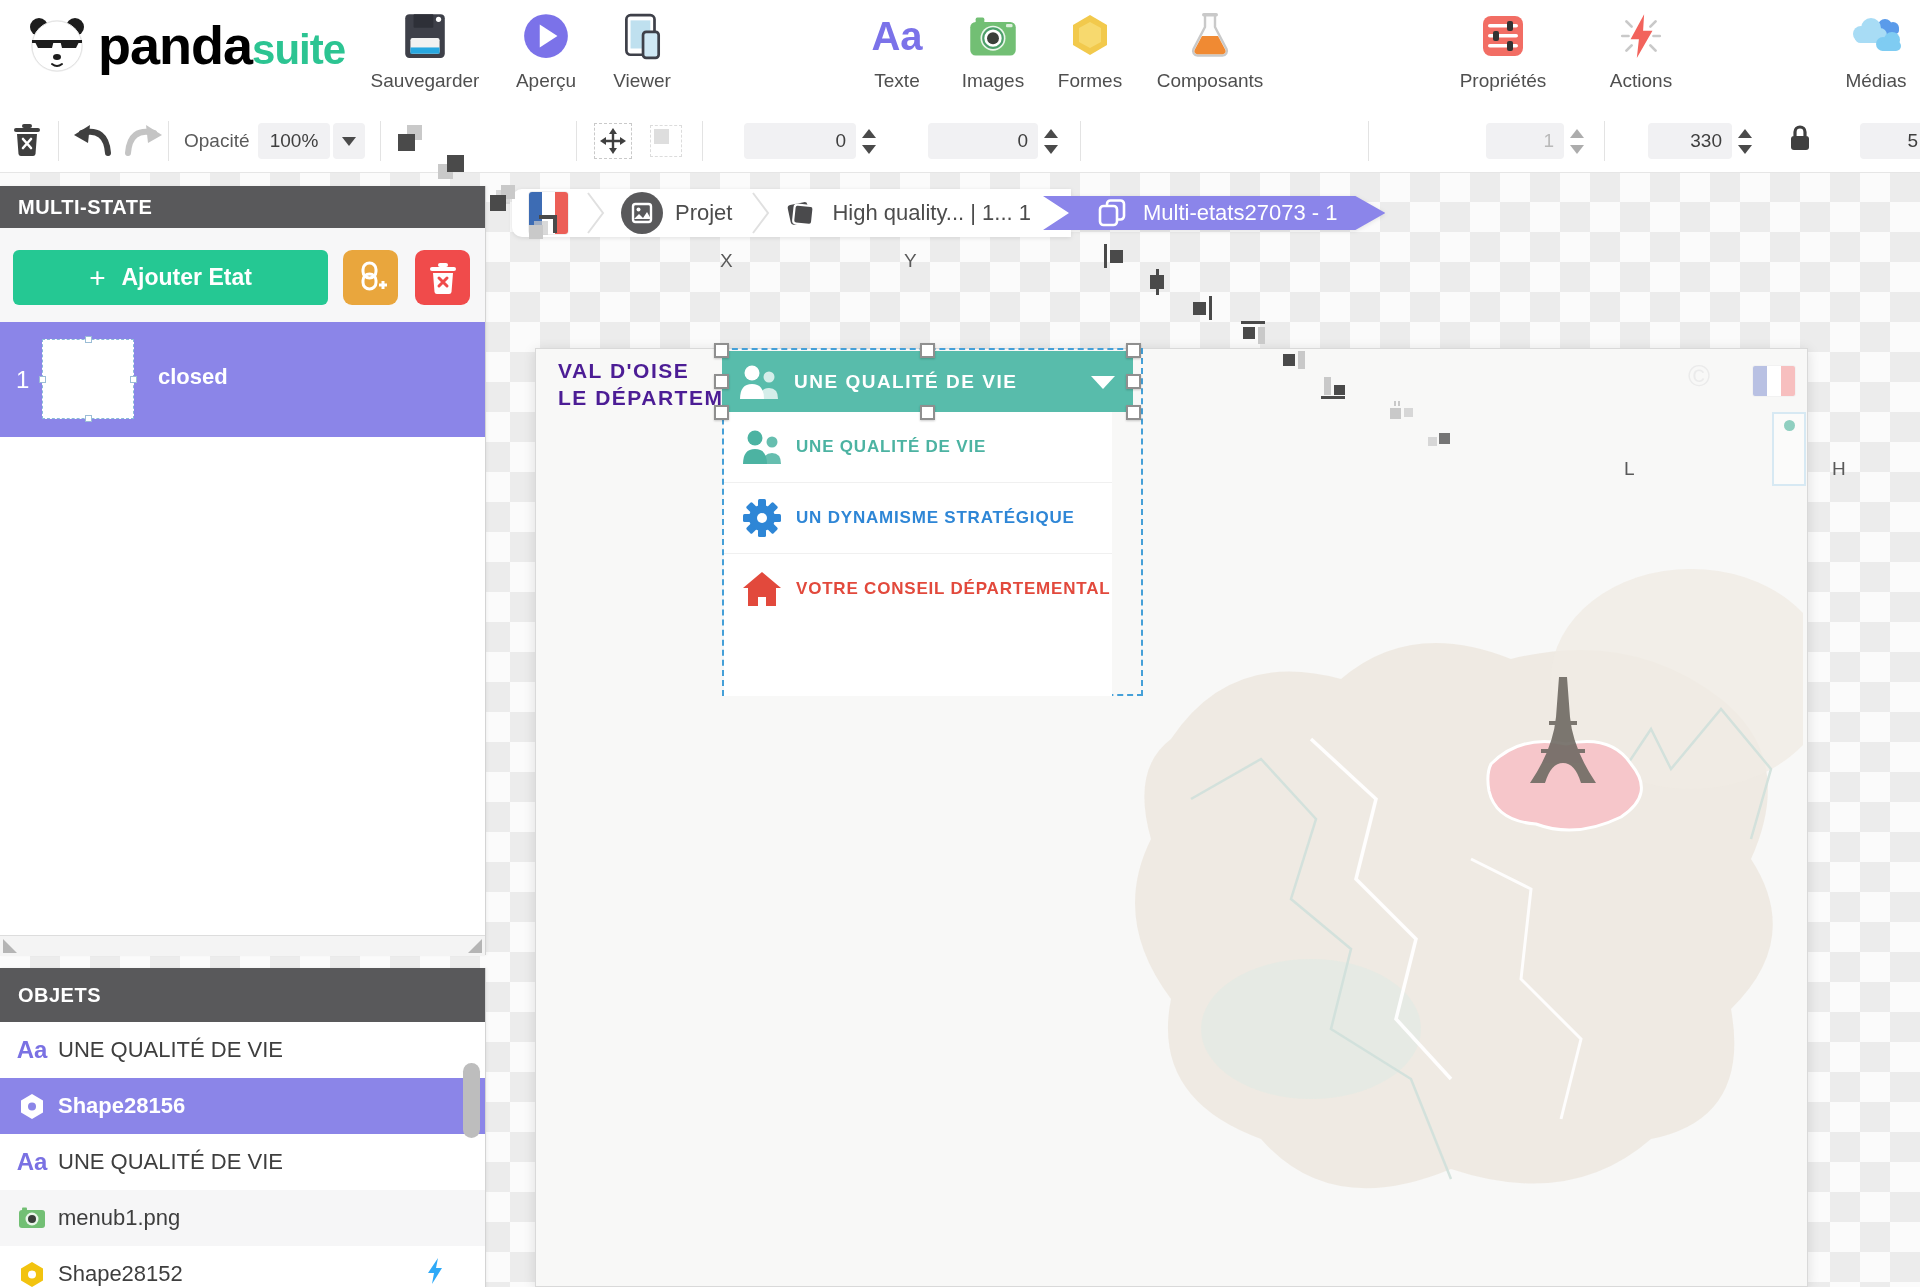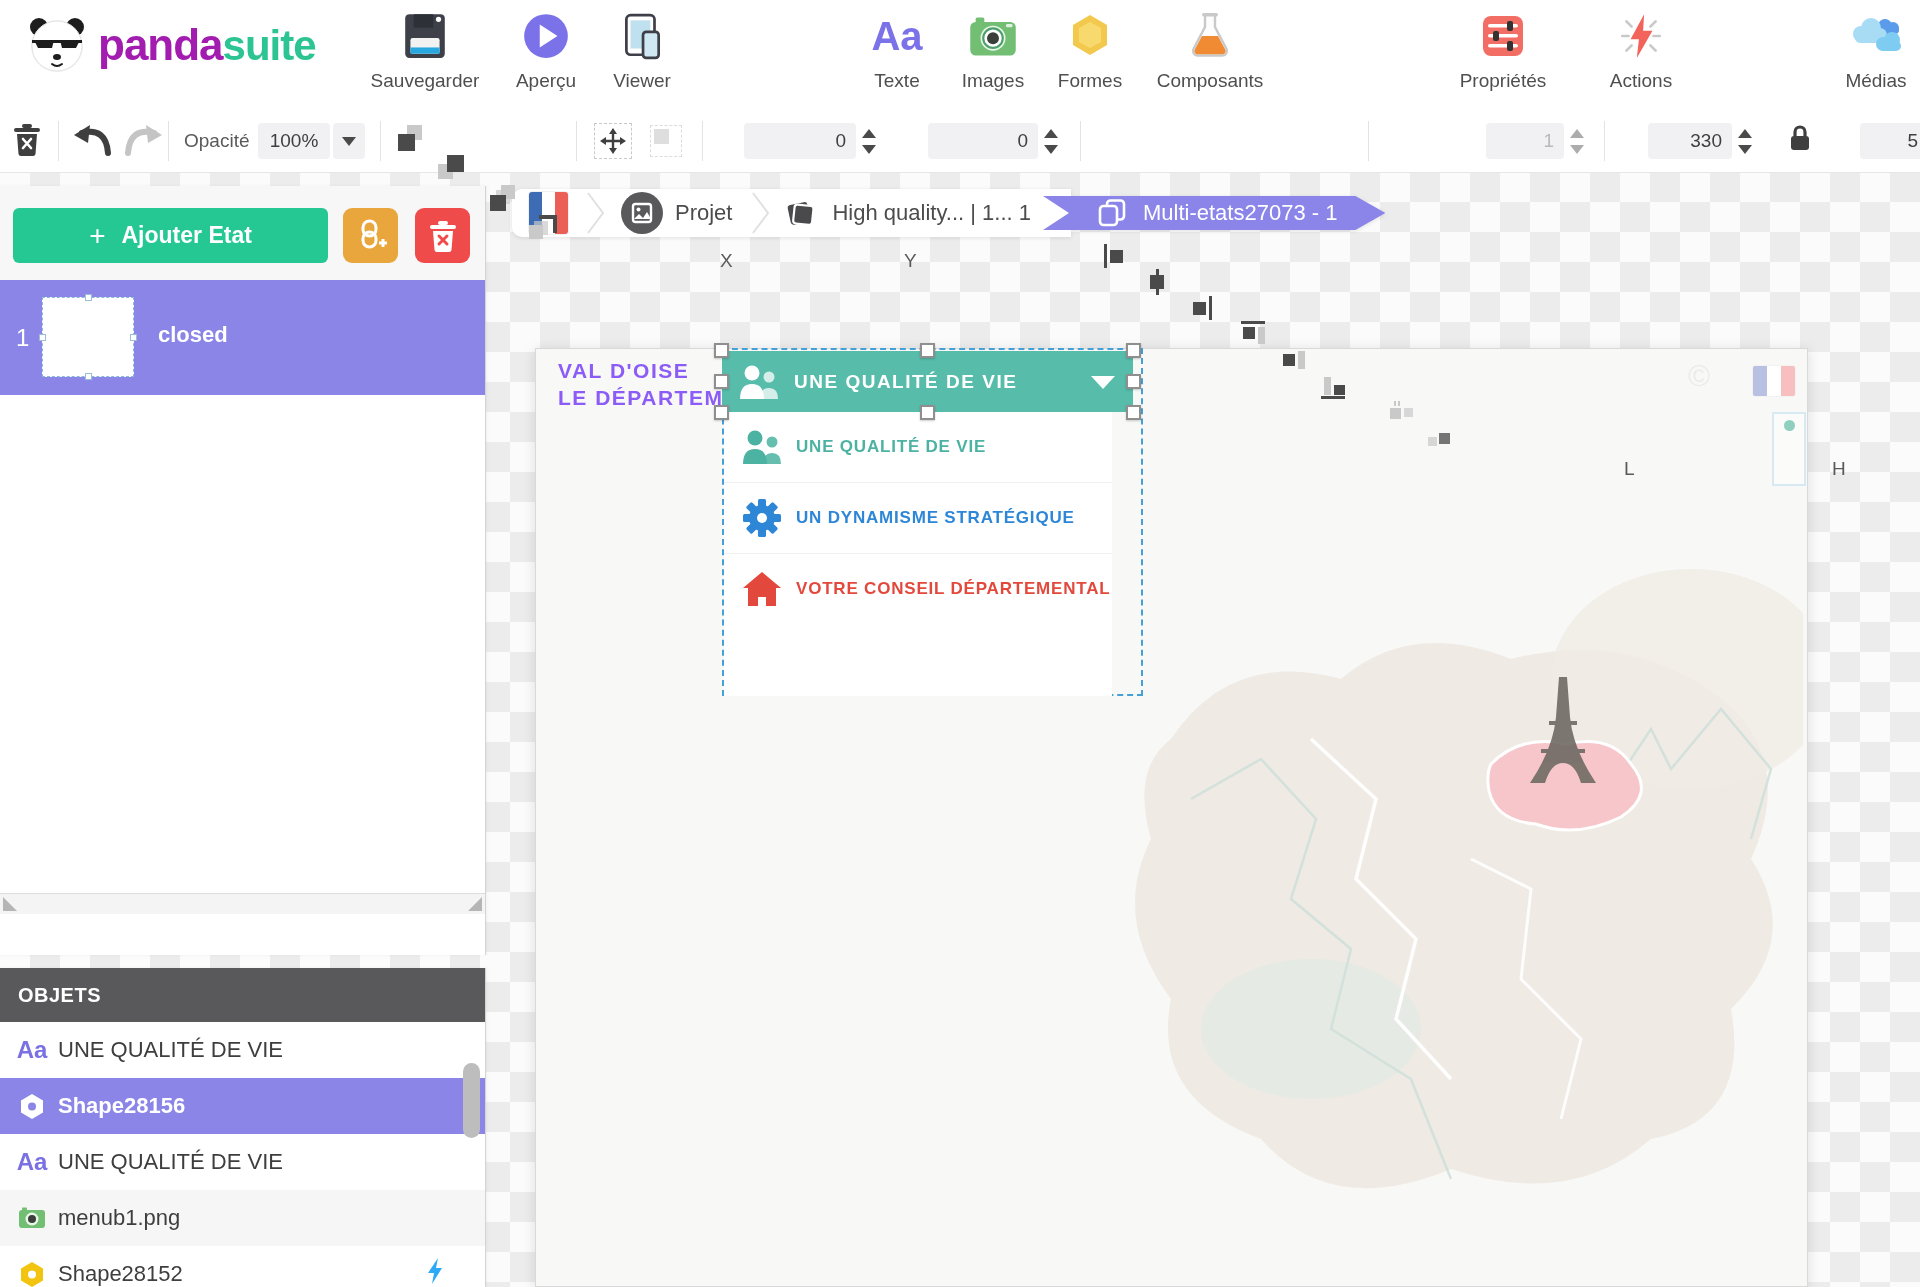--- a/index.html
+++ b/index.html
@@ -2,21 +2,21 @@
 <html><head>
 <meta charset="utf-8">
 <style>
   html,body{margin:0;padding:0;background:#fff;}
   #app{position:relative;width:1920px;height:1287px;overflow:hidden;background:#fff;
        font-family:"Liberation Sans",sans-serif;color:#4a4a4a;}
   .abs{position:absolute;}
   
   .topbar{left:0;top:0;width:1920px;height:110px;background:#fff;border-bottom:1px solid #ececec;z-index:30;}
   .logo{left:26px;top:14px;display:flex;align-items:center;gap:10px;}
-  .logo .t1{font-size:44px;font-weight:600;color:#a21caf;letter-spacing:-1px;}
+  .logo .t1{font-size:54px;font-weight:600;color:#000000;letter-spacing:-1px;}
   .logo .t2{font-size:42px;font-weight:600;color:#2cc492;letter-spacing:-1px;}
   .tbtn{top:8px;text-align:center;font-size:19px;color:#4f4f4f;cursor:pointer;}
   .tbtn .ic{height:56px;display:flex;align-items:center;justify-content:center;margin-bottom:6px;}
   .aa-big{font-size:40px;font-weight:bold;color:#7b72e9;line-height:1;}
   
   .toolbar2{left:0;top:110px;width:1920px;height:62px;background:#fff;border-bottom:1px solid #e6e6e6;z-index:30;}
   .vdiv{top:11px;width:1px;height:40px;background:#e3e3e3;}
   .tlabel{font-size:19px;color:#5a5a5a;line-height:62px;}
   .fld{top:13px;height:36px;line-height:36px;background:#f1f1f3;border-radius:4px;
        font-size:19px;color:#3f3f3f;box-sizing:border-box;padding:0 10px;}
@@ -61,21 +61,21 @@
   .aa-ic{color:#7a71e3;font-weight:bold;font-size:24px;line-height:1;}
   .scrollthumb{position:absolute;left:463px;top:95px;width:17px;height:75px;background:#bdbdbd;border-radius:9px;}
   
   .canvas{left:0;top:172px;width:1920px;height:1115px;z-index:1;
       background-color:#fbfbfb;
       background-image:linear-gradient(45deg,#ececec 25%,transparent 25%,transparent 75%,#ececec 75%),
                        linear-gradient(45deg,#ececec 25%,transparent 25%,transparent 75%,#ececec 75%);
       background-size:60px 60px;background-position:0 0,30px 30px;}
   .artboard{left:535px;top:176px;width:1273px;height:939px;background:#f8f8f7;border:1px solid #d9d9d9;
       box-sizing:border-box;box-shadow:0 2px 12px rgba(0,0,0,.12);}
-  .caption{position:absolute;left:22px;top:8px;font-size:21px;font-weight:bold;letter-spacing:1.5px;color:#8b5cf6;line-height:27px;}
+  .caption{position:absolute;left:22px;top:8px;font-size:21px;font-weight:bold;letter-spacing:1.5px;color:#4c1d95;line-height:27px;}
   .copyright{position:absolute;left:1152px;top:10px;font-size:30px;color:#ebebeb;}
   .flagfaint{position:absolute;left:1216px;top:16px;width:42px;height:30px;border-radius:3px;overflow:hidden;display:flex;border:1px solid #f2f2f2;}
   .flagfaint b{flex:1;}
   .bluebox{position:absolute;left:1236px;top:63px;width:34px;height:74px;border:2px solid #d7e9f3;box-sizing:border-box;background:rgba(255,255,255,.4);}
   .bluebox .dot{width:11px;height:11px;border-radius:50%;background:#8fcfc0;margin:6px auto 0;}
   
   .selrect{left:722px;top:348px;width:421px;height:348px;border:2px dashed #45a0d8;box-sizing:border-box;z-index:6;}
   .menubar{left:722px;top:351px;width:411px;height:61px;background:#58bcab;display:flex;align-items:center;z-index:7;}
   .menubar .mlabel{color:#fff;font-size:19px;font-weight:600;letter-spacing:1.5px;margin-left:14px;}
   .caret{position:absolute;right:18px;top:25px;width:0;height:0;border-left:12px solid transparent;border-right:12px solid transparent;border-top:13px solid #fff;}
@@ -241,20 +241,23 @@
   <div class="abs handle" style="left:714px;top:343px;"></div>
   <div class="abs handle" style="left:920px;top:343px;"></div>
   <div class="abs handle" style="left:1126px;top:343px;"></div>
   <div class="abs handle" style="left:714px;top:374px;"></div>
   <div class="abs handle" style="left:1126px;top:374px;"></div>
   <div class="abs handle" style="left:714px;top:405px;"></div>
   <div class="abs handle" style="left:920px;top:405px;"></div>
   <div class="abs handle" style="left:1126px;top:405px;"></div>
 
   <div class="abs panel" style="top:186px;height:769px;">
+    <div class="ptitle" style="height:42px;">
+      <span>MULTI-STATE</span>
+    </div>
     <div style="position:relative;height:94px;background:#f7f7f8;">
       <div class="addbtn">
         <span style="font-weight:400;font-size:28px;line-height:1;">+</span>
         <span>Ajouter Etat</span>
       </div>
       <div class="sqbtn" style="left:343px;background:#e9a63d;">
         <svg width="32" height="34" viewBox="0 0 32 34">
           <rect x="8" y="2" width="13" height="15" rx="6.5" fill="none" stroke="#fff" stroke-width="3"></rect>
           <rect x="8" y="13" width="13" height="15" rx="6.5" fill="none" stroke="#fff" stroke-width="3"></rect>
           <path d="M24,24 h8 M28,20 v8" stroke="#fff" stroke-width="3"></path>

